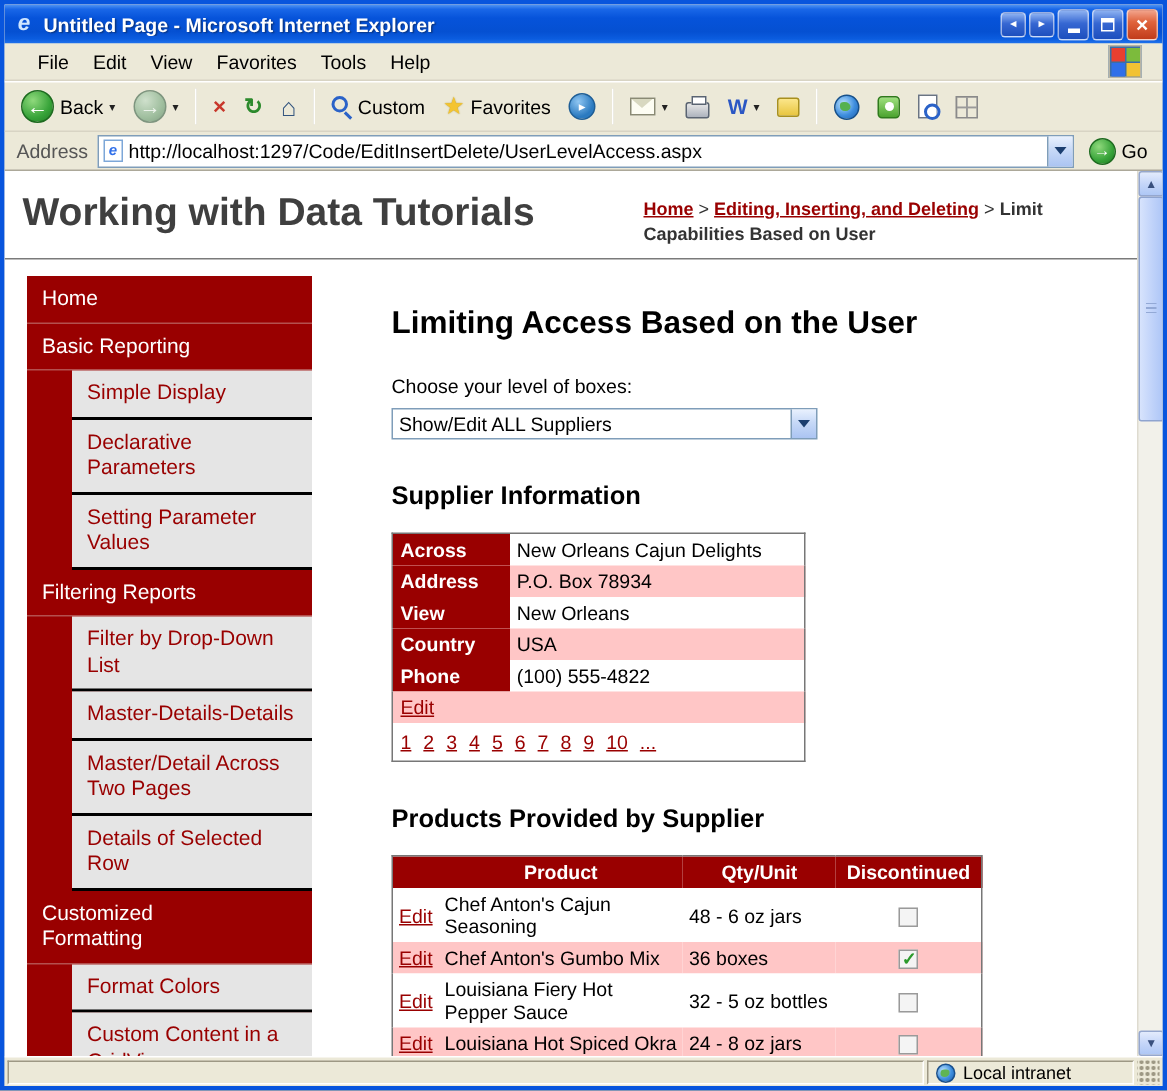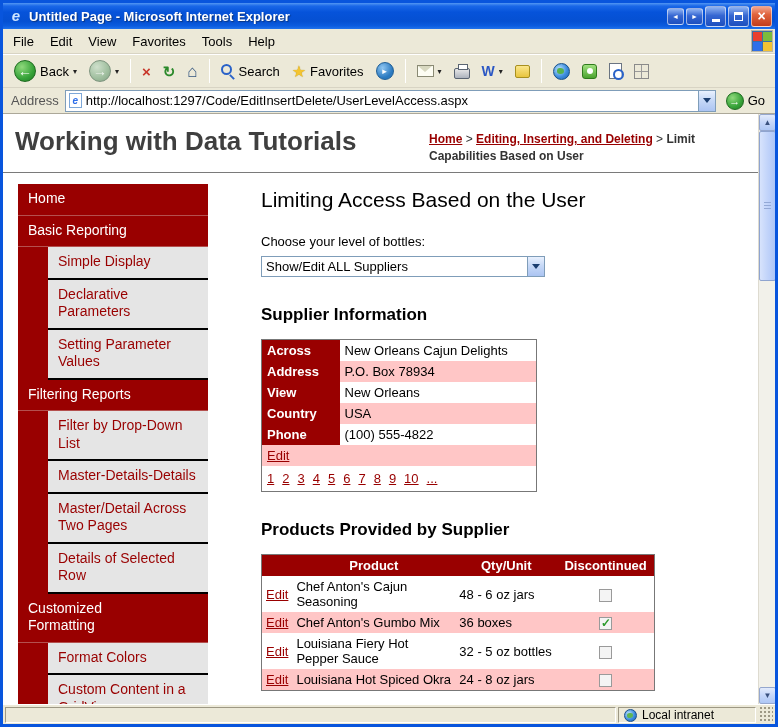--- a/index.html
+++ b/index.html
@@ -15,21 +15,21 @@
   .tbtns{display:flex;align-items:center;gap:2px;}
   .tbtn{width:21px;height:21px;border-radius:3px;border:1px solid rgba(255,255,255,.55);
     background:linear-gradient(180deg,#8FB3F2,#3667D2 45%,#1D4FBE);color:#fff;
     display:flex;align-items:center;justify-content:center;font-size:12px;font-weight:bold;}
   .tbtn.small{width:17px;height:17px;font-size:7px;}
   .tbtn.close{background:linear-gradient(180deg,#F2A48C,#E0633C 40%,#C13C1B);font-size:14px;}
   .min-glyph{display:block;width:8px;height:3px;background:#fff;margin-top:9px;}
   .max-glyph{display:block;width:9px;height:9px;border:1px solid #fff;border-top:3px solid #fff;}
 
   
-  .menubar{height:25px;display:flex;align-items:center;padding:0 2px;border-bottom:1px solid #D8D4C4;background:#ECE9D8;}
+  .menubar{height:25px;display:flex;align-items:center;padding:0 14px;border-bottom:1px solid #D8D4C4;background:#ECE9D8;}
   .menu-item{font-size:13px;color:#000;padding:3px 8px;cursor:default;}
   .winflag{margin-left:auto;width:22px;height:22px;border:1px solid #B9B5A5;background:#3B6EA5;
     display:grid;grid-template-columns:9px 9px;grid-template-rows:9px 9px;gap:1px;padding:1px;}
   .winflag i{display:block;}
   .wf-r{background:#E93F2F;}.wf-g{background:#7CBB3C;}.wf-b{background:#2F6FE9;}.wf-y{background:#F2C233;}
 
   
   .toolbar{height:34px;display:flex;align-items:center;gap:2px;padding:2px 6px;border-top:1px solid #FFF;border-bottom:1px solid #D8D4C4;background:#ECE9D8;}
   .tool-btn{display:flex;align-items:center;gap:4px;padding:2px 5px;font-size:13px;color:#000;border-radius:3px;white-space:nowrap;}
   .circle{width:22px;height:22px;border-radius:50%;display:flex;align-items:center;justify-content:center;color:#fff;font-weight:bold;font-size:14px;flex:0 0 auto;}
@@ -81,21 +81,21 @@
   .rule{border-top:1px solid #7A7A7A;margin:4px 0 0;}
 
   
   .sidebar{position:absolute;left:15px;top:70px;width:190px;background:#990000;}
   .nav-item{display:block;text-decoration:none;cursor:pointer;font-size:14px;line-height:1.25;}
   .nav-section{background:#990000;color:#fff;padding:6px 40px 7px 10px;border-bottom:1px solid #B4504E;}
   .nav-sub{margin-left:30px;background:#e5e5e5;color:#990000;padding:6px 10px 7px 10px;border-bottom:2px solid #000000;}
 
   
   .main{position:absolute;left:258px;top:66px;width:474px;color:#000;}
-  .main h1{font-size:21px;font-weight:normal;margin:8px 0 22px;}
+  .main h1{font-size:21px;font-weight:bold;margin:24px 0 22px;}
   .access-label{font-size:13px;margin-bottom:7px;}
   .dropdown{width:284px;height:21px;border:1px solid #7F9DB9;background:#fff;display:flex;align-items:center;font-size:13px;cursor:default;}
   .dropdown .val{flex:1;padding-left:4px;white-space:nowrap;overflow:hidden;}
   .drop-btn{width:17px;height:19px;border-left:1px solid #7F9DB9;background:linear-gradient(#E9F1FE,#C7D9F7 45%,#ABC4F2);display:flex;align-items:center;justify-content:center;}
   .main h2{font-size:17px;font-weight:bold;margin:28px 0 14px;}
 
   table{border-collapse:collapse;font-size:13px;}
   .details{border:1px solid #777;width:276px;}
   .details td{padding:3px 5px;}
   .details .hdr{background:#990000;color:#fff;font-weight:bold;width:78px;}
@@ -186,21 +186,21 @@
       </span>
     <span class="tool-btn">
         <span class="glyph refresh-g">↻</span>
       </span>
     <span class="tool-btn">
         <span class="glyph home-g">⌂</span>
       </span>
     <span class="tb-sep"></span>
     <span class="tool-btn">
       <span class="search-glass"></span>
-      <span>Search</span>
+      <span>Custom</span>
     </span>
     <span class="tool-btn">
       <span class="star">★</span>
       <span>Favorites</span>
     </span>
     <span class="tool-btn">
         <span class="media-circ">▸</span>
       </span>
     <span class="tb-sep"></span>
     <span class="tool-btn">
@@ -274,21 +274,21 @@
       <a class="nav-item nav-sub">Details of Selected Row</a>
       <a class="nav-item nav-section">Customized Formatting</a>
       <a class="nav-item nav-sub">Format Colors</a>
       <a class="nav-item nav-sub">Custom Content in a GridView</a>
 
     </div>
 
     <div class="main">
       <h1>Limiting Access Based on the User</h1>
 
-      <div class="access-label">Choose your level of bottles:</div>
+      <div class="access-label">Choose your level of boxes:</div>
       <div class="dropdown">
         <span class="val">Show/Edit ALL Suppliers</span>
         <span class="drop-btn">
             <span class="tri"></span>
           </span>
       </div>
 
       <h2>Supplier Information</h2>
 
       <table class="details">

